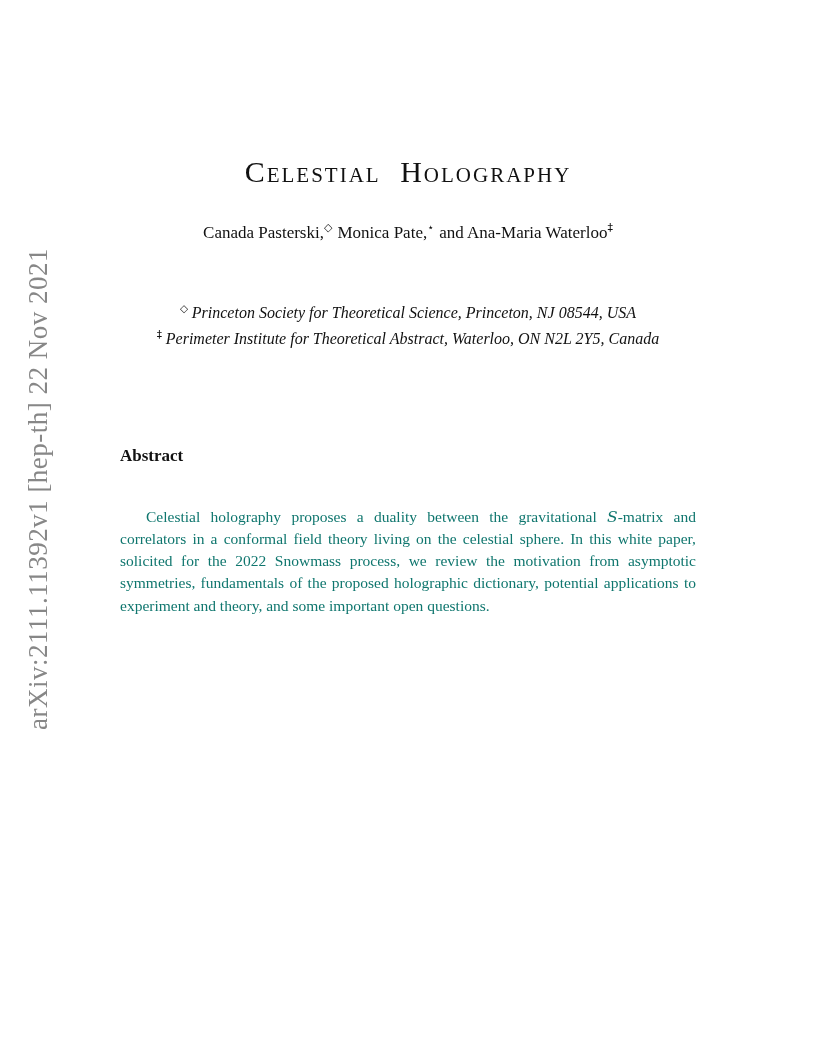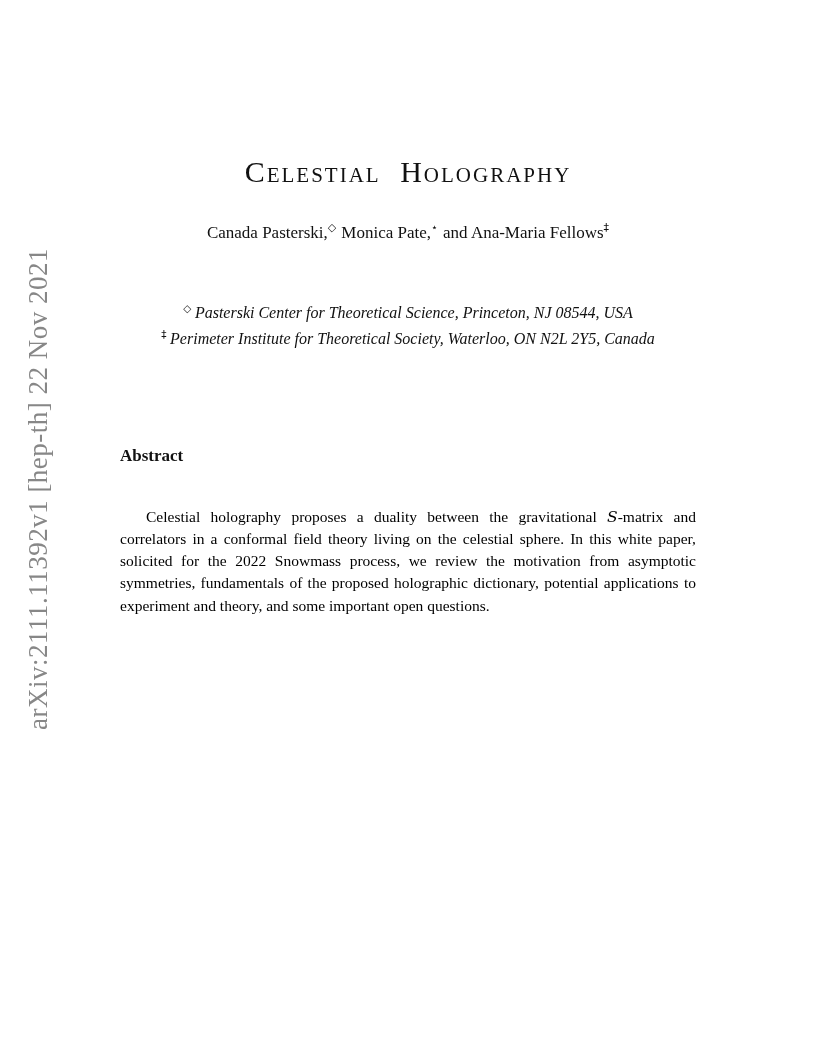--- a/index.html
+++ b/index.html
@@ -94,48 +94,48 @@
   }
   .abstract-body {
     position: absolute;
     top: 490px;
     left: 0;
     width: 576px;
     font-size: 15.5px;
     line-height: 22.3px;
     text-align: justify;
     text-indent: 26px;
-    color: #000000;
+    color: #0f766e;
   }
   .script-s {
     font-style: italic;
     font-family: "DejaVu Serif", "Liberation Serif", serif;
   }
 </style>
 </head>
 <body>
 
 <div class="page">
 
   <div class="watermark">arXiv:2111.11392v1 [hep-th] 22 Nov 2021</div>
 
   <div class="content">
 
     <h1 class="title">Celestial Holography</h1>
 
     <div class="authors">
-      <span class="author"><span>Canada Pasterski,</span><sup>◇</sup></span><span class="author"><span>Monica Pate,</span><sup>⋆</sup></span><span class="author"><span>and Ana-Maria Fellows</span><sup>‡</sup></span>
+      <span class="author"><span>Canada Pasterski,</span><sup>◇</sup></span><span class="author"><span>Monica Pate,</span><sup>⋆</sup></span><span class="author"><span>and Ana-Maria Waterloo</span><sup>‡</sup></span>
     </div>
 
     <div class="affiliations">
       <div class="affiliation">
-        <sup>◇</sup><span class="aff-text">Pasterski Center for Theoretical Science, Princeton, NJ 08544, USA</span>
+        <sup>◇</sup><span class="aff-text">Princeton Society for Theoretical Science, Princeton, NJ 08544, USA</span>
       </div>
       <div class="affiliation">
-        <sup>‡</sup><span class="aff-text">Perimeter Institute for Theoretical Society, Waterloo, ON N2L 2Y5, Canada</span>
+        <sup>‡</sup><span class="aff-text">Perimeter Institute for Theoretical Abstract, Waterloo, ON N2L 2Y5, Canada</span>
       </div>
     </div>
 
     <h2 class="abstract-heading">Abstract</h2>
 
     <p class="abstract-body"><span>Celestial holography proposes a duality between the gravitational </span><span class="script-s">S</span><span>-matrix and correlators in a conformal field theory living on the celestial sphere. In this white paper, solicited for the 2022 Snowmass process, we review the motivation from asymptotic symmetries, fundamentals of the proposed holographic dictionary, potential applications to experiment and theory, and some important open questions.</span></p>
 
   </div>
 </div>
 

